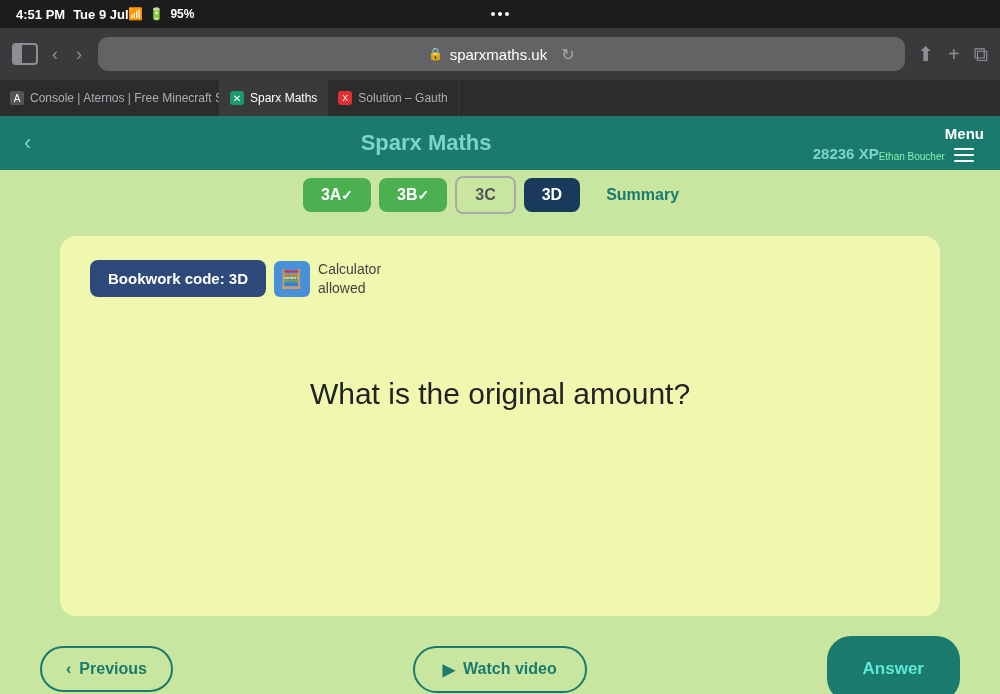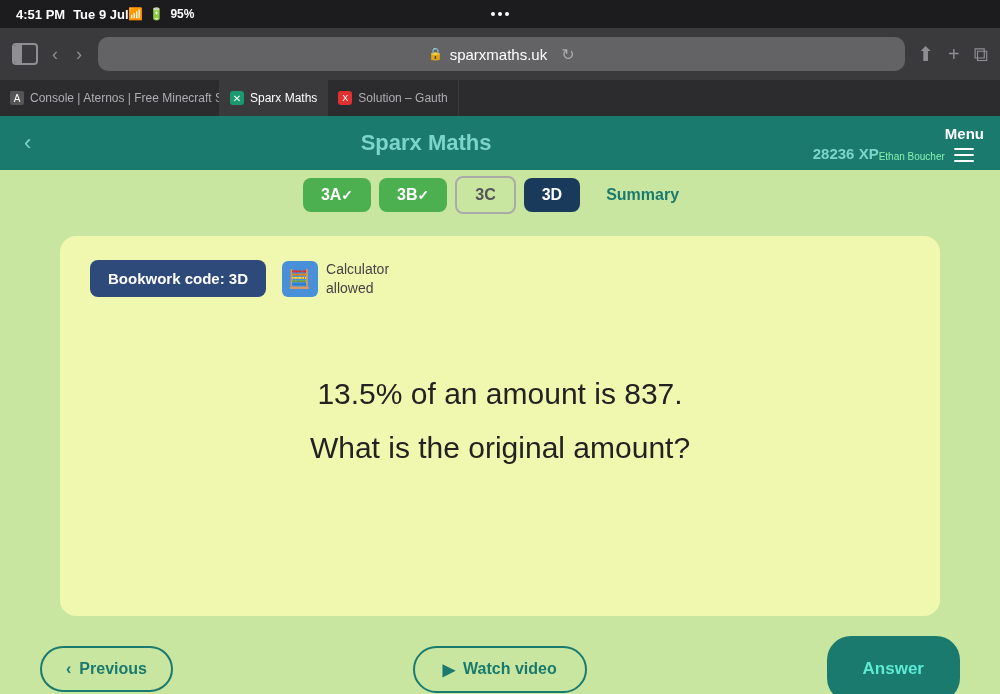--- a/index.html
+++ b/index.html
@@ -219,21 +219,21 @@
     .question-card {
       background: #f0f8b0;
       border-radius: 16px;
       padding: 24px 30px;
       min-height: 380px;
       position: relative;
     }
     .card-header {
       display: flex;
       align-items: center;
-      gap: 16px;
+      gap: 8px;
       margin-bottom: 20px;
     }
     .bookwork-code {
       background: #2d4a7a;
       color: white;
       padding: 10px 18px;
       border-radius: 8px;
       font-size: 15px;
       font-weight: 600;
     }
@@ -414,21 +414,20 @@
 <div class="main-content">
   <div class="question-card">
     <div class="card-header">
       <div class="bookwork-code">Bookwork code: 3D</div>
       <div class="calculator-badge">
         <div class="calc-icon">🧮</div>
         <div class="calculator-text">Calculator<br>allowed</div>
       </div>
     </div>
     <div class="question-body">
-      <p class="question-line">13.5% of an amount is 837.</p>
       <p class="question-line">What is the original amount?</p>
     </div>
   </div>
 </div>
 
 <div class="bottom-bar">
   <button class="prev-btn">
     <span>‹</span>
     <span>Previous</span>
   </button>

